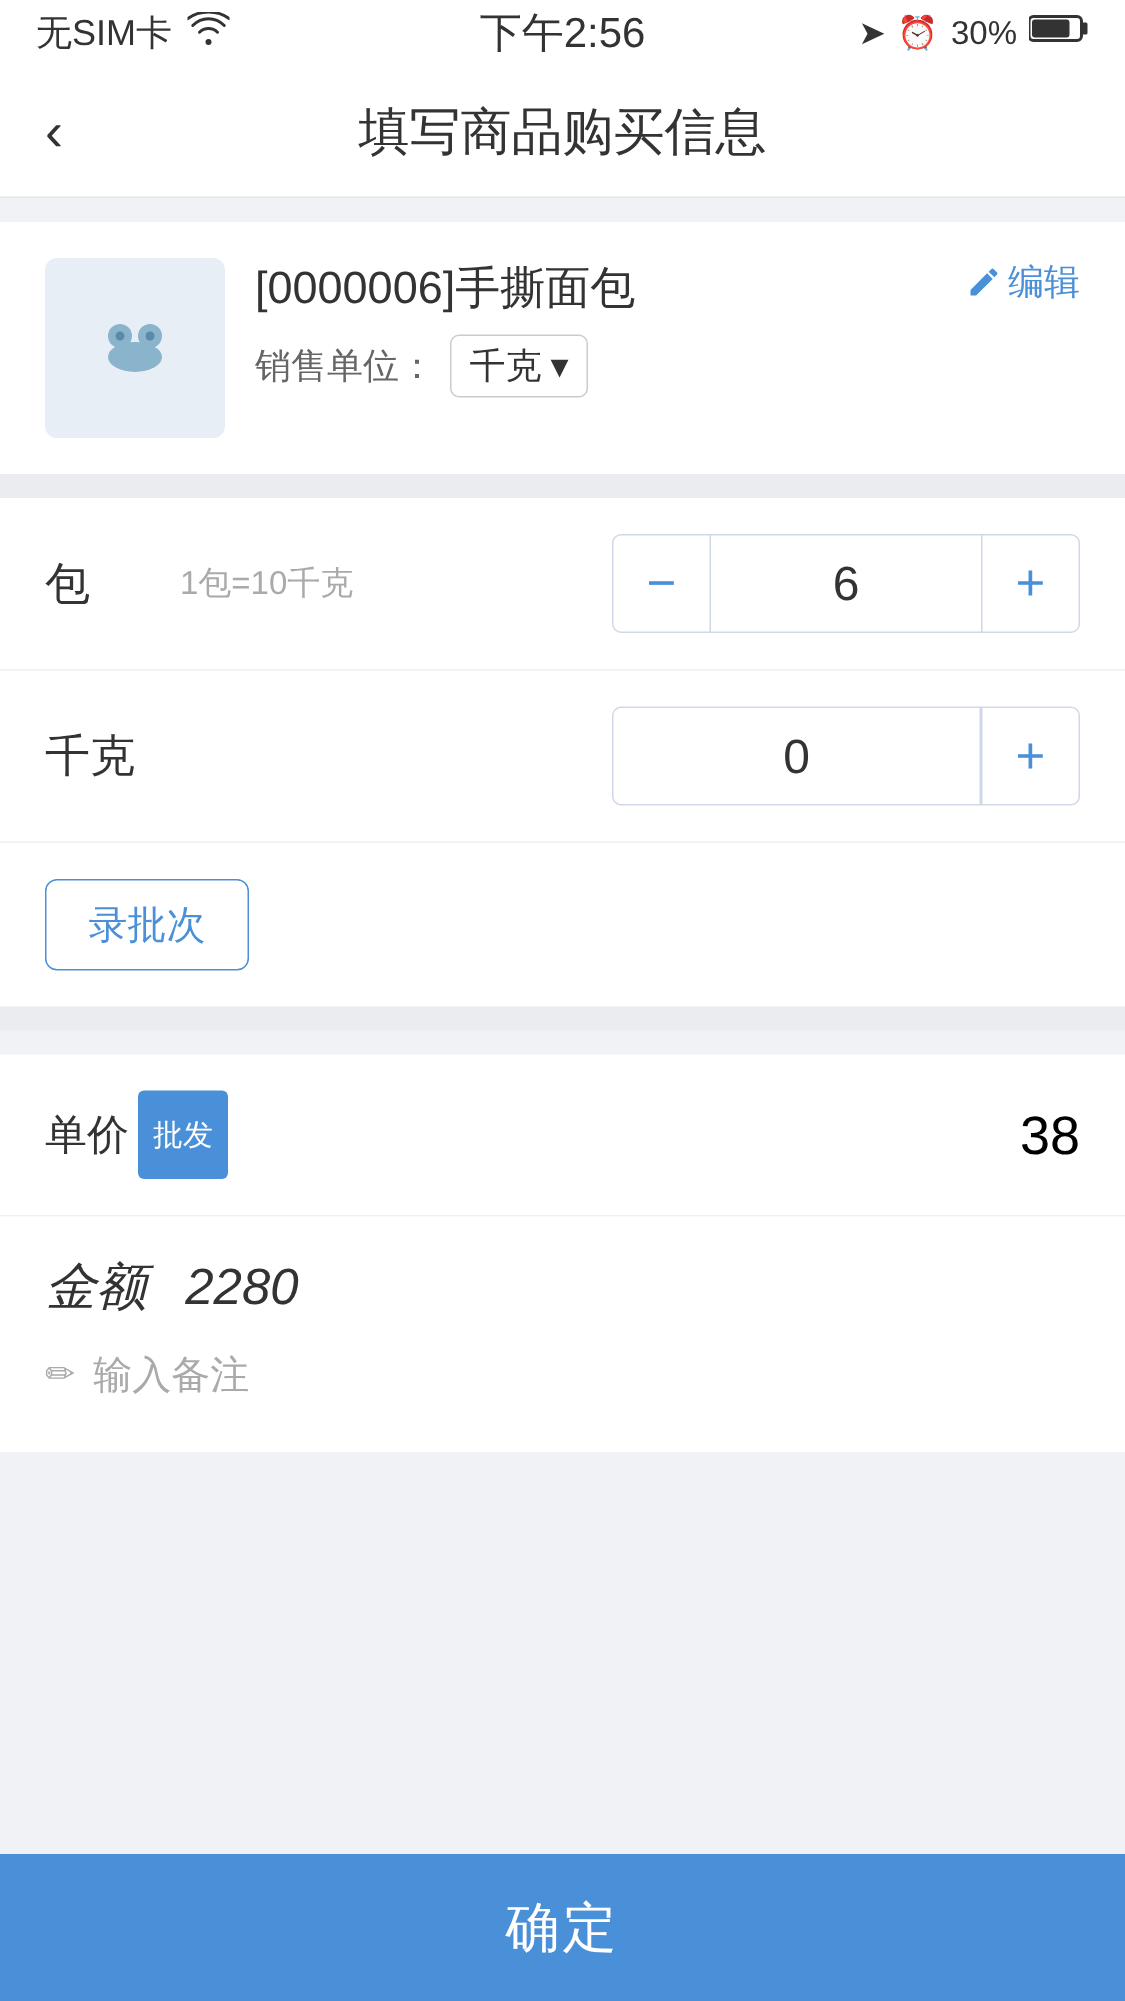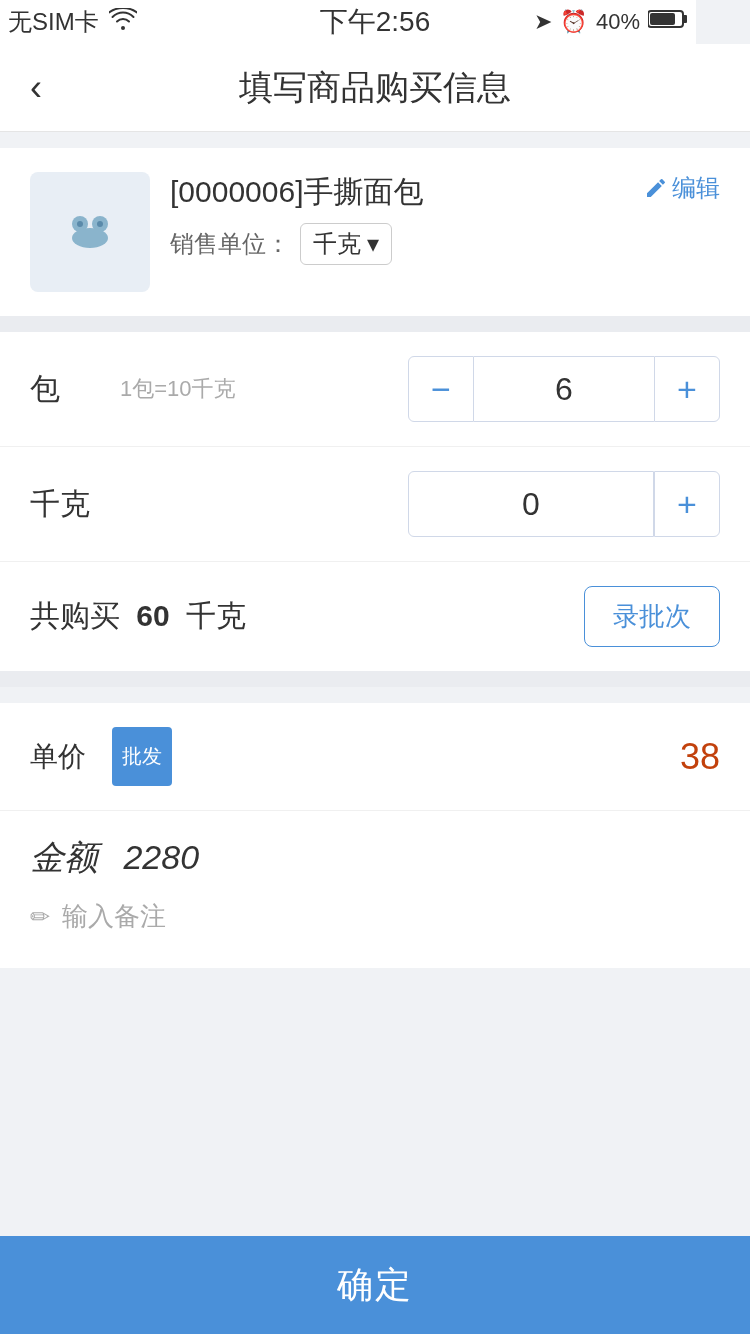--- a/index.html
+++ b/index.html
@@ -7,27 +7,27 @@
     body {
       width: 750px;
       min-height: 1334px;
       font-family: -apple-system, "PingFang SC", "Helvetica Neue", sans-serif;
       background: #f0f2f5;
       font-size: 28px;
       color: #333;
     }
     
     .status-bar {
-      width: 696px;
+      width: 750px;
       height: 44px;
       background: #fff;
       display: flex;
       align-items: center;
       justify-content: space-between;
-      padding: 0 8px;
+      padding: 0 24px;
       font-size: 24px;
       color: #333;
     }
     .status-bar .left { display: flex; align-items: center; gap: 10px; }
     .status-bar .center { font-size: 28px; font-weight: 500; position: absolute; left: 50%; transform: translateX(-50%); }
     .status-bar .right { display: flex; align-items: center; gap: 8px; font-size: 22px; }
 
     
     .nav-bar {
       width: 750px;
@@ -195,21 +195,21 @@
     .price-section {
       background: #fff;
       margin-top: 16px;
     }
     .price-row {
       display: flex;
       align-items: center;
       padding: 24px 30px;
       border-bottom: 1px solid #f0f0f0;
     }
-    .price-label { font-size: 28px; color: #333; margin-right: 26px; }
+    .price-label { font-size: 28px; color: #333; margin-right: 6px; }
     .price-tag {
       background: #4a90d9;
       color: #fff;
       font-size: 20px;
       padding: 16px 10px;
       border-radius: 4px;
       margin-right: 12px;
     }
     .price-ref-btn {
       border: 1px solid #e6a020;
@@ -219,21 +219,21 @@
       font-size: 24px;
       display: flex;
       align-items: center;
       gap: 4px;
       background: #fff;
       cursor: pointer;
     }
     .price-value {
       margin-left: auto;
       font-size: 36px;
-      color: #c2410c;
+      color: #000000;
       font-weight: 500;
     }
 
     
     .amount-section {
       background: #fff;
       padding: 24px 30px 10px;
     }
     .amount-row {
       font-size: 34px;
@@ -296,21 +296,21 @@
         <path d="M0 4.5C3.8 1.7 8.7 0 14 0s10.2 1.7 14 4.5" stroke="#333" stroke-width="2" fill="none" stroke-linecap="round"></path>
       </svg>
     </span>
   </div>
   <div class="center">
     <span>下午2:56</span>
   </div>
   <div class="right">
     <span>➤</span>
     <span>⏰</span>
-    <span>40%</span>
+    <span>30%</span>
     <span>
       <svg width="40" height="20" viewBox="0 0 40 20">
         <rect x="0" y="2" width="35" height="16" rx="3" ry="3" stroke="#333" stroke-width="2" fill="none"></rect>
         <rect x="35" y="6" width="4" height="8" rx="1" fill="#333"></rect>
         <rect x="2" y="4" width="25" height="12" rx="2" fill="#333"></rect>
       </svg>
     </span>
   </div>
 </div>
 
@@ -365,25 +365,20 @@
   <div class="quantity-row">
     <span class="quantity-label">千克</span>
     <span class="quantity-hint"></span>
     <div class="quantity-controls">
       <input class="qty-input-no-minus" value="0" type="text" style="">
       <button class="qty-btn plus">+</button>
     </div>
   </div>
 
   <div class="purchase-row">
-    <span class="purchase-label">
-      <span>共购买</span>
-      <span class="bold" style="margin: 0 8px;">60</span>
-      <span>千克</span>
-    </span>
     <button class="record-batch-btn">录批次</button>
   </div>
 </div>
 
 <div class="separator"></div>
 
 <div class="price-section">
   <div class="price-row">
     <span class="price-label">单价</span>
     <span class="price-tag">批发</span>

